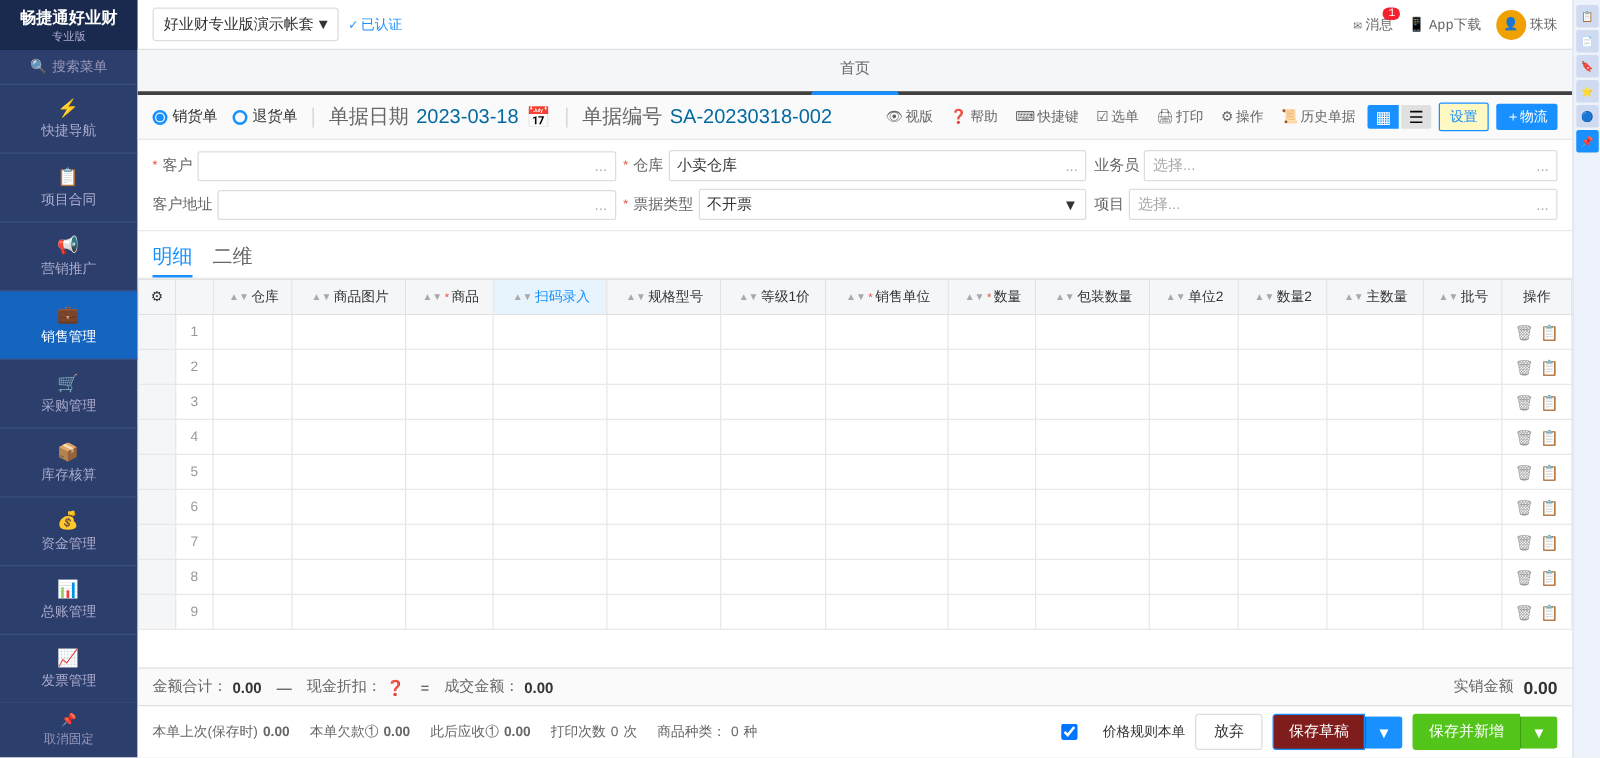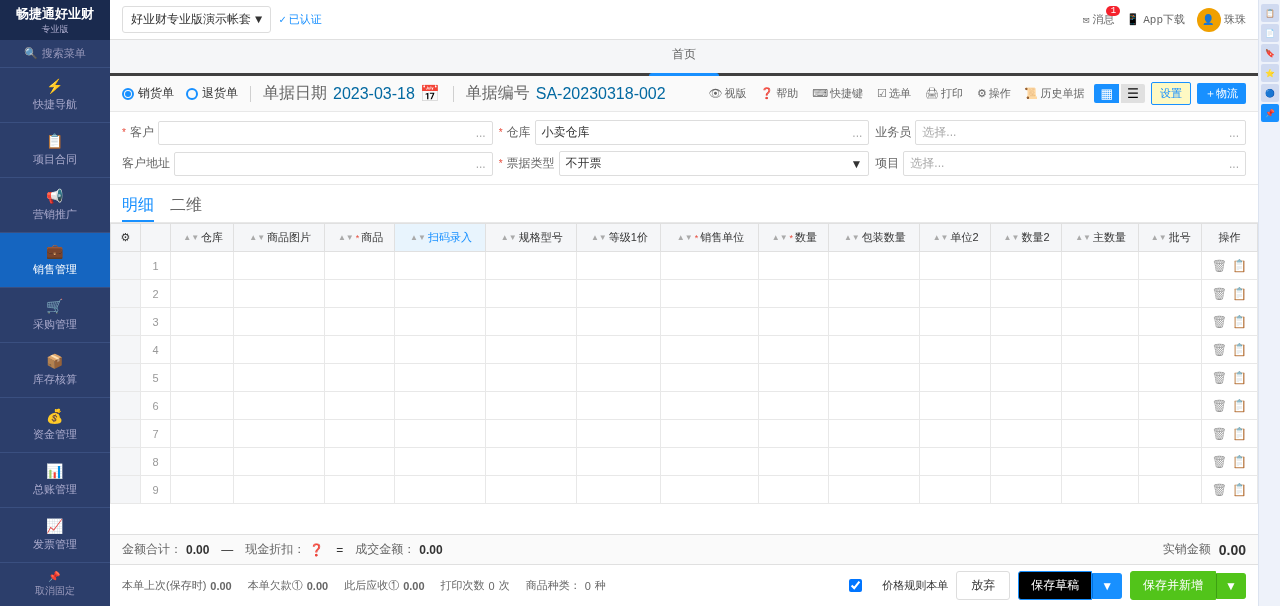--- a/index.html
+++ b/index.html
@@ -86,21 +86,21 @@
     .realized-value { color: #333; font-size: 14px; font-weight: bold; }
     
     
     .footer { padding: 6px 12px; background: #fff; border-top: 1px solid #e0e0e0; display: flex; align-items: center; gap: 16px; font-size: 11px; }
     .footer-info { display: flex; align-items: center; gap: 4px; color: #666; }
     .footer-right { margin-left: auto; display: flex; gap: 8px; align-items: center; }
     .footer-checkbox { display: flex; align-items: center; gap: 20px; cursor: pointer; }
     .btn { padding: 5px 14px; border-radius: 3px; border: 1px solid #ddd; cursor: pointer; font-size: 12px; }
     .btn-default { background: #fff; color: #333; }
     .btn-split { display: flex; align-items: center; }
-    .btn-split-main { padding: 5px 12px; border-radius: 3px 0 0 3px; border: 1px solid #1890ff; background: #000000; color: #fff; cursor: pointer; font-size: 12px; }
+    .btn-split-main { padding: 5px 12px; border-radius: 3px 0 0 3px; border: 1px solid #1890ff; background: #7f1d1d; color: #fff; cursor: pointer; font-size: 12px; }
     .btn-split-arrow { padding: 5px 8px; border-radius: 0 3px 3px 0; border: 1px solid #1890ff; border-left: 1px solid #0070e0; background: #1890ff; color: #fff; cursor: pointer; font-size: 12px; }
     .btn-split-main2 { padding: 5px 12px; border-radius: 3px 0 0 3px; border: 1px solid #52c41a; background: #52c41a; color: #fff; cursor: pointer; font-size: 12px; }
     .btn-split-arrow2 { padding: 5px 8px; border-radius: 0 3px 3px 0; border: 1px solid #52c41a; border-left: 1px solid #3da012; background: #52c41a; color: #fff; cursor: pointer; font-size: 12px; }
     
     
     .data-table-container::-webkit-scrollbar { height: 6px; width: 6px; }
     .data-table-container::-webkit-scrollbar-thumb { background: #ccc; border-radius: 3px; }
     
     .fixed-right-icons { width: 22px; background: #eef2fa; display: flex; flex-direction: column; gap: 2px; padding: 4px 2px; border-left: 1px solid #dce3f0; }
     .fri-btn { width: 18px; height: 18px; background: #d0daf0; border-radius: 2px; cursor: pointer; display: flex; align-items: center; justify-content: center; font-size: 8px; color: #445; }

